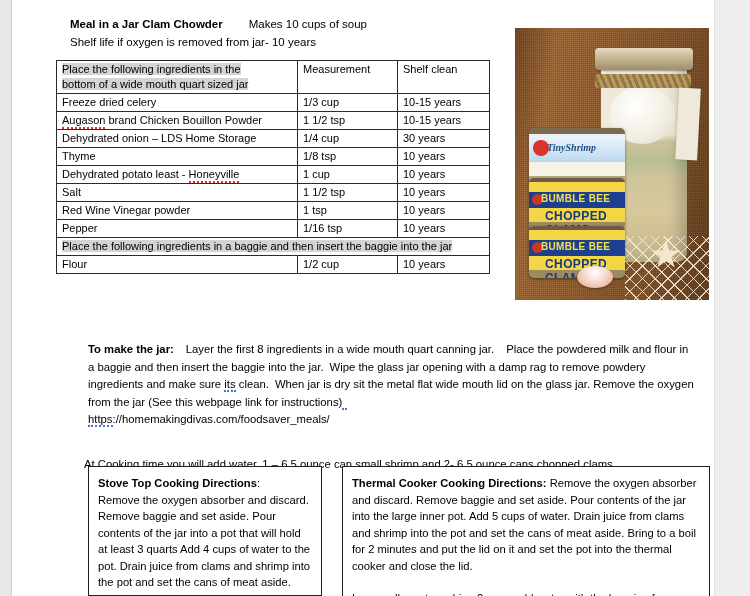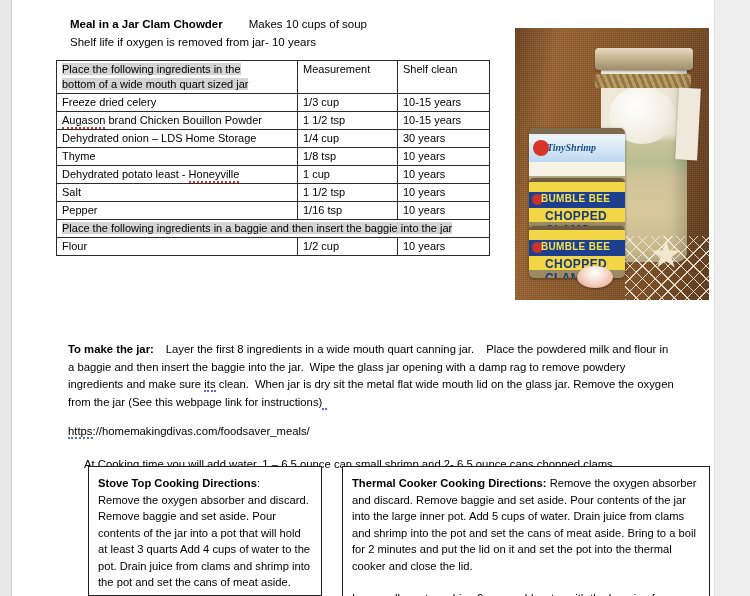--- a/index.html
+++ b/index.html
@@ -239,32 +239,32 @@
     left: 136px; top: 212px;
     width: 30px; height: 30px;
     background: #f3ead3;
     clip-path: polygon(50% 0%, 61% 35%, 98% 35%, 68% 57%, 79% 92%, 50% 70%, 21% 92%, 32% 57%, 2% 35%, 39% 35%);
     opacity: .95;
   }
 
   
   .body-para {
     position: absolute;
-    left: 56px;
+    left: 76px;
     top: 341px;
     width: 606px;
     font-size: 11.3px;
     line-height: 17.5px;
   }
   .body-para b { font-weight: bold; }
   .gap { display:inline-block; width: 12px; }
   .gap-s { display:inline-block; width: 6px; }
   .urlline {
     display: block;
-    margin-top: 12px;
+    margin-top: 0px;
   }
   .cook-line {
     position: absolute;
     left: 72px;
     top: 456px;
     width: 606px;
     font-size: 11.3px;
     line-height: 17px;
   }
 
@@ -351,20 +351,25 @@
           <td>1 cup</td>
           <td>10 years</td>
         </tr>
 
         <tr>
           <td>Salt</td>
           <td>1 1/2 tsp</td>
           <td>10 years</td>
         </tr>
 
+        <tr>
+          <td>Red Wine Vinegar powder</td>
+          <td>1 tsp</td>
+          <td>10 years</td>
+        </tr>
 
         <tr>
           <td>Pepper</td>
           <td>1/16 tsp</td>
           <td>10 years</td>
         </tr>
 
         <tr>
           <td class="shade" colspan="3"><span class="hl">Place the following ingredients in a baggie and then insert the baggie into the jar</span></td>
         </tr>

